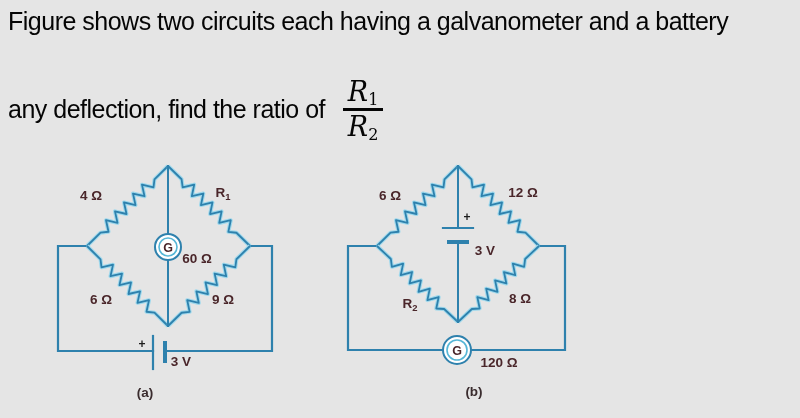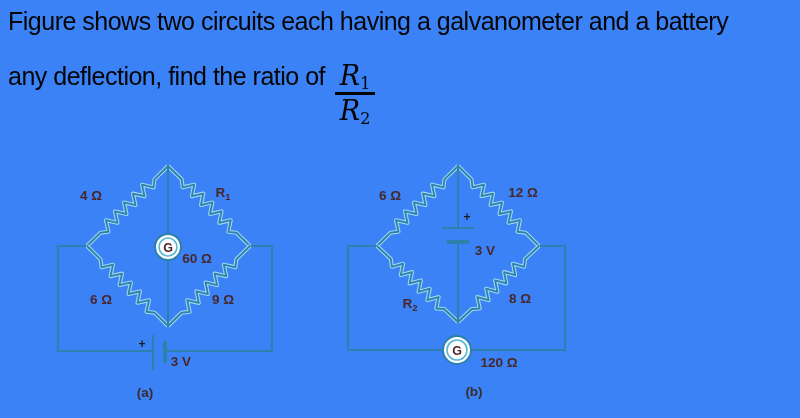--- a/index.html
+++ b/index.html
@@ -1,22 +1,22 @@
 <!DOCTYPE html>
 <html><head>
 <meta charset="utf-8">
 <style>
   html,body{margin:0;padding:0;background:#fff;}
-  #page{position:relative;width:800px;height:418px;background:#3b82f6;overflow:hidden;
+  #page{position:relative;width:800px;height:418px;background:#e5e5e5;overflow:hidden;
         font-family:"Liberation Sans",sans-serif;}
   .ptext{position:absolute;left:8px;color:#050505;font-size:25px;letter-spacing:-0.5px;
          white-space:nowrap;font-family:"Liberation Sans",sans-serif;}
   #line1{top:7px;}
   #line2{top:41px;}
-  #line3row{position:absolute;left:8px;top:62px;height:66px;display:flex;gap:10px;}
+  #line3row{position:absolute;left:8px;top:76px;height:66px;display:flex;align-items:center;gap:18px;}
   #line3row .ptext{position:static;}
   .fraction{display:inline-flex;flex-direction:column;align-items:center;
             font-family:"DejaVu Serif",serif;color:#050505;line-height:1;}
   .frac-part{font-style:italic;font-size:27px;display:flex;align-items:flex-end;}
   .frac-sub{font-style:normal;font-size:16px;line-height:1;transform:translateY(3px);}
   .frac-bar{height:2.5px;background:#050505;align-self:stretch;margin:3px 0 2px 0;min-width:40px;}
   #fig-svg{position:absolute;left:0;top:0;}
 </style>
 </head>
 <body>

